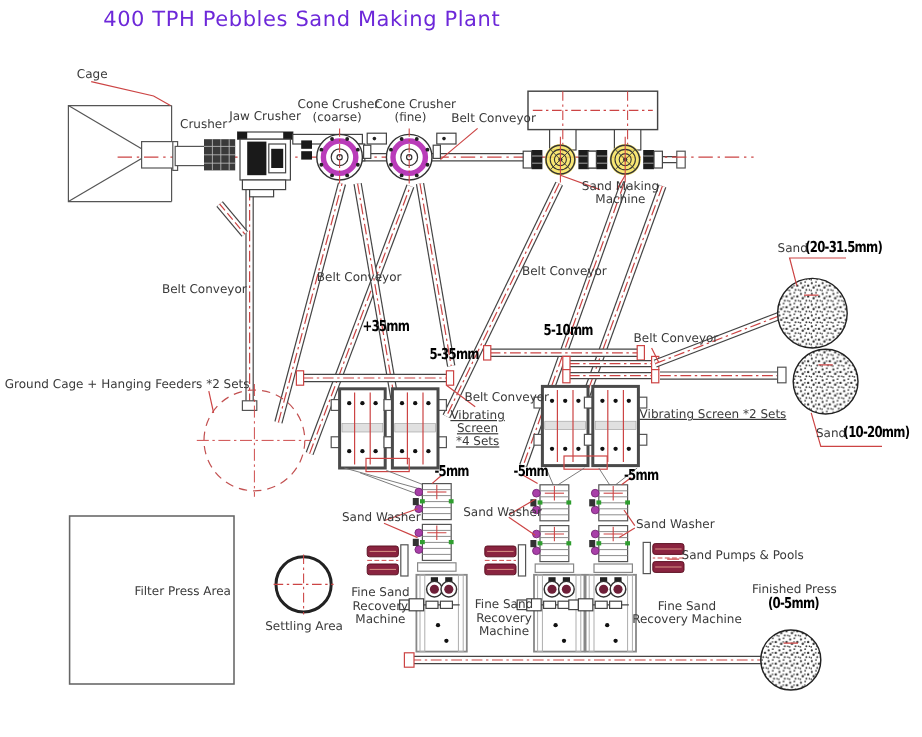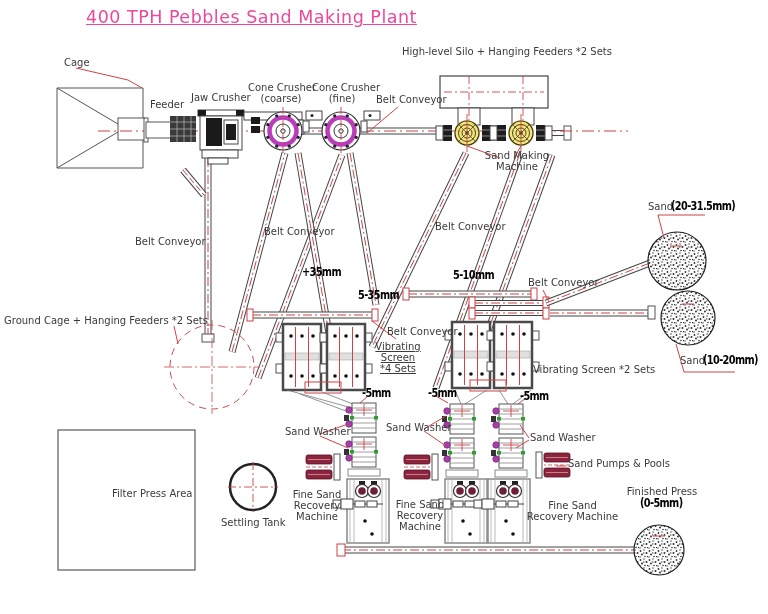--- a/index.html
+++ b/index.html
@@ -1,21 +1,21 @@
 <!DOCTYPE html>
 <html><head>
 <meta charset="utf-8">
 <style>
   html,body{margin:0;padding:0;background:#fff;}
   #canvas{position:relative;width:768px;height:614px;background:#fff;overflow:hidden;
           font-family:"DejaVu Sans",sans-serif;}
   #drawing{position:absolute;left:0;top:0;}
   .lbl{position:absolute;font-size:10px;line-height:11px;color:#3a3a3a;white-space:nowrap;}
   .ctr{text-align:center;}
-  .title{font-size:17.5px;color:#ec4899;letter-spacing:.5px;text-decoration:underline;}
+  .title{font-size:17.5px;color:#6d28d9;letter-spacing:.5px;}
   .size-lbl{font-weight:700;font-size:12.5px;letter-spacing:-.8px;color:#000;
             transform:scaleX(.78);transform-origin:0 50%;}
   .size-in{display:inline-block;font-weight:700;font-size:12.5px;letter-spacing:-.8px;color:#000;
            transform:scaleX(.78);transform-origin:0 50%;margin-left:-2px;}
 </style>
 </head>
 <body>
 
 <div id="canvas">
 
@@ -386,34 +386,33 @@
   <line x1="566" y1="466" x2="556" y2="466"></line>
   <line x1="368" y1="396" x2="360" y2="403"></line>
   <line x1="436" y1="396" x2="448" y2="403"></line>
   <line x1="526" y1="398" x2="518" y2="404"></line>
 </g>
 </svg>
 
 <div class="lbl title" style="left:86px;top:12px;">400 TPH Pebbles Sand Making Plant</div>
 
 <div class="lbl" style="left:64px;top:57px;">Cage</div>
-<div class="lbl" style="left:150px;top:99px;">Feeder</div>
+<div class="lbl" style="left:150px;top:99px;">Crusher</div>
 <div class="lbl" style="left:191px;top:92px;text-align:center;">Jaw Crusher</div>
 
 <div class="lbl ctr" style="left:248px;top:82px;width:66px;">
   <div>Cone Crusher</div>
       <div>(coarse)</div>
 </div>
 <div class="lbl ctr" style="left:312px;top:82px;width:60px;">
   <div>Cone Crusher</div>
       <div>(fine)</div>
 </div>
 
 <div class="lbl" style="left:376px;top:94px;">Belt Conveyor</div>
-<div class="lbl" style="left:402px;top:46px;">High-level Silo + Hanging Feeders *2 Sets</div>
 
 <div class="lbl ctr" style="left:482px;top:150px;width:70px;">
   <div>Sand Making</div>
       <div>Machine</div>
 </div>
 
 <div class="lbl" style="left:648px;top:200px;text-align:center;"><span>Sand</span><span class="size-in">(20-31.5mm)</span></div>
 
 <div class="lbl" style="left:135px;top:236px;">Belt Conveyor</div>
 <div class="lbl" style="left:264px;top:226px;">Belt Conveyor</div>
@@ -425,21 +424,21 @@
 <div class="lbl size-lbl" style="left:358px;top:289px;">5-35mm</div>
 <div class="lbl size-lbl" style="left:453px;top:269px;">5-10mm</div>
 
 <div class="lbl" style="left:4px;top:315px;">Ground Cage + Hanging Feeders *2 Sets</div>
 
 <div class="lbl ctr" style="left:372px;top:341px;width:52px;text-decoration:underline;">
   <div>Vibrating</div>
       <div>Screen</div>
       <div>*4 Sets</div>
 </div>
-<div class="lbl" style="left:533px;top:364px;">Vibrating Screen  *2 Sets</div>
+<div class="lbl" style="left:533px;top:340px;text-decoration:underline;">Vibrating Screen  *2 Sets</div>
 
 <div class="lbl" style="left:680px;top:354px;"><span>Sand</span><span class="size-in">(10-20mm)</span></div>
 
 <div class="lbl size-lbl" style="left:362px;top:387px;">-5mm</div>
 <div class="lbl size-lbl" style="left:428px;top:387px;">-5mm</div>
 <div class="lbl size-lbl" style="left:520px;top:390px;">-5mm</div>
 
 <div class="lbl" style="left:285px;top:426px;">Sand Washer</div>
 <div class="lbl" style="left:386px;top:422px;">Sand Washer</div>
 <div class="lbl" style="left:530px;top:432px;">Sand Washer</div>
@@ -455,20 +454,20 @@
   <div>Fine Sand</div>
       <div>Recovery</div>
       <div>Machine</div>
 </div>
 <div class="lbl ctr" style="left:525px;top:500px;width:95px;">
   <div>Fine Sand</div>
       <div>Recovery Machine</div>
 </div>
 
 <div class="lbl" style="left:112px;top:488px;">Filter Press Area</div>
-<div class="lbl" style="left:221px;top:517px;">Settling Tank</div>
+<div class="lbl" style="left:221px;top:517px;">Settling Area</div>
 
 <div class="lbl ctr" style="left:622px;top:486px;width:80px;">
   <div>Finished Press</div>
   <div class="size-in" style="transform-origin:50% 50%;">(0-5mm)</div>
 </div>
 
 </div>
 
 </body></html>

